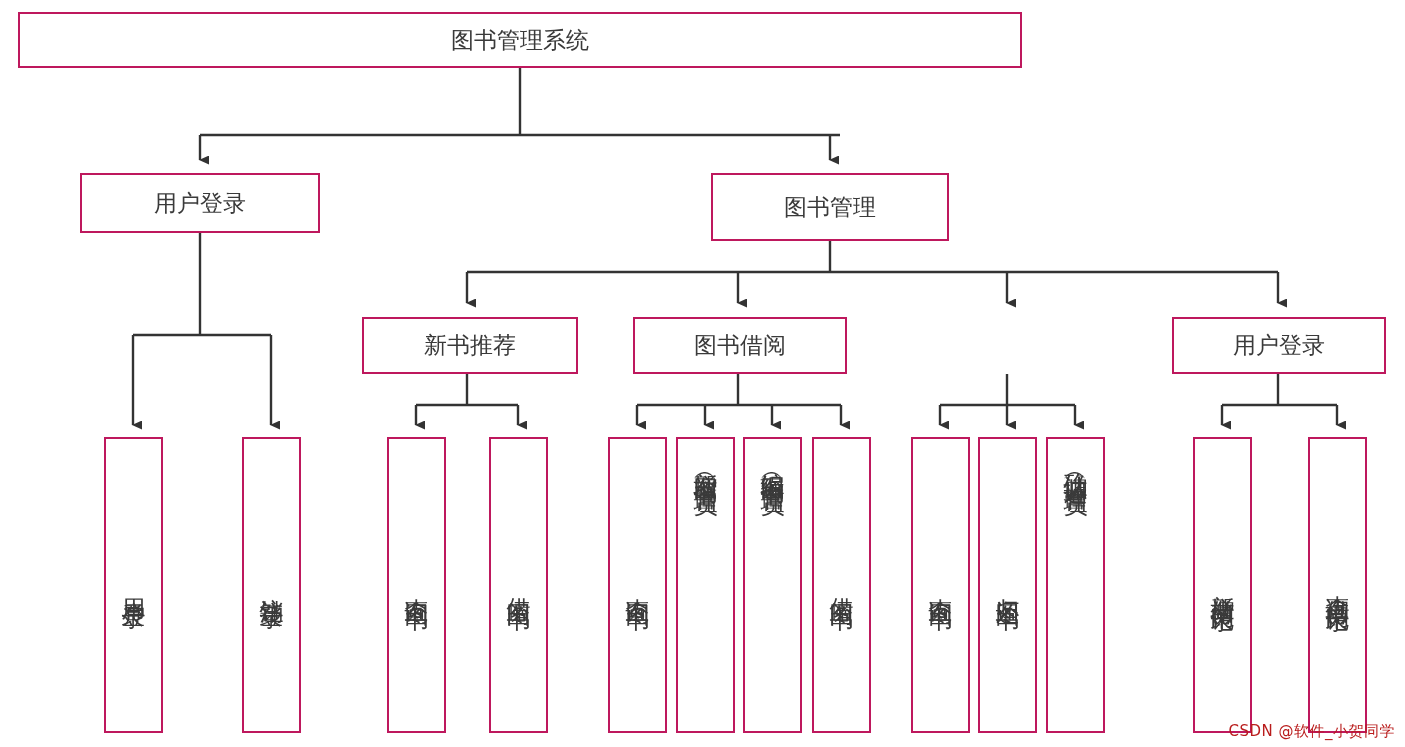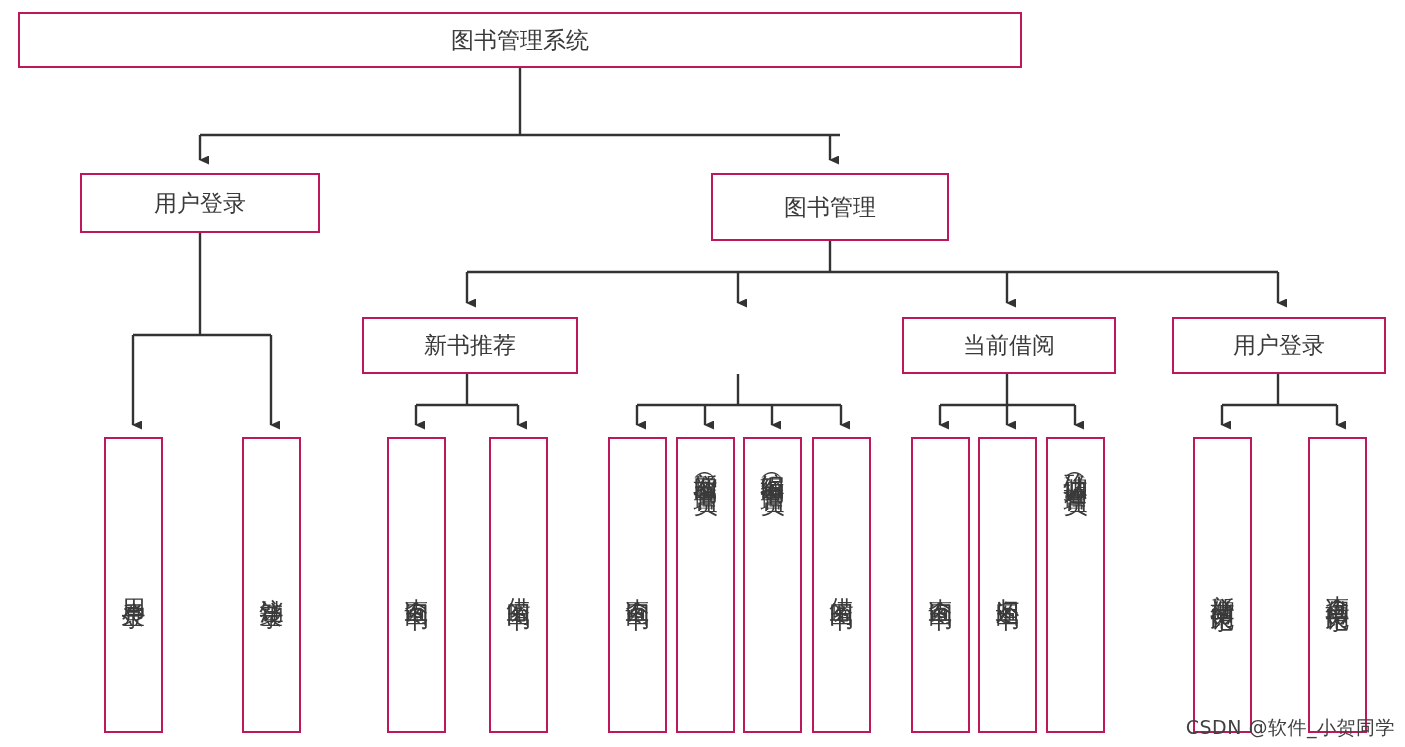--- a/index.html
+++ b/index.html
@@ -61,22 +61,22 @@
     color: #3a3a3a;
   }
   .node.vertical.midpad {
     align-items: center;
     padding-top: 0;
   }
   #watermark {
     position: absolute;
     right: 10px;
     bottom: 6px;
-    font-size: 19px;
-    color: #404040;
+    font-size: 15px;
+    color: #b91c1c;
     white-space: nowrap;
     letter-spacing: 0.5px;
   }
 </style>
 </head>
 <body>
 
 <div id="diagram-root">
 
   <svg id="edge-layer" viewBox="0 0 1405 747" width="1405" height="747" xmlns="http://www.w3.org/2000/svg">
@@ -138,24 +138,24 @@
   </div>
 
   <div class="node horizontal" style="left:711px; top:173px; width:238px; height:68px;">
     <span class="node-label">图书管理</span>
   </div>
 
   <div class="node horizontal" style="left:362px; top:317px; width:216px; height:57px;">
     <span class="node-label">新书推荐</span>
   </div>
 
-
-  <div class="node horizontal" style="left:902px; top:317px; width:214px; height:57px;">
-    <span class="node-label">当前借阅</span>
-  </div>
+  <div class="node horizontal" style="left:633px; top:317px; width:214px; height:57px;">
+    <span class="node-label">图书借阅</span>
+  </div>
+
 
   <div class="node horizontal" style="left:1172px; top:317px; width:214px; height:57px;">
     <span class="node-label">用户登录</span>
   </div>
 
   <div class="node vertical midpad" style="left:104px; top:437px; width:59px; height:296px;">
     <span class="node-label">用户登录</span>
   </div>
 
   <div class="node vertical midpad" style="left:242px; top:437px; width:59px; height:296px;">

